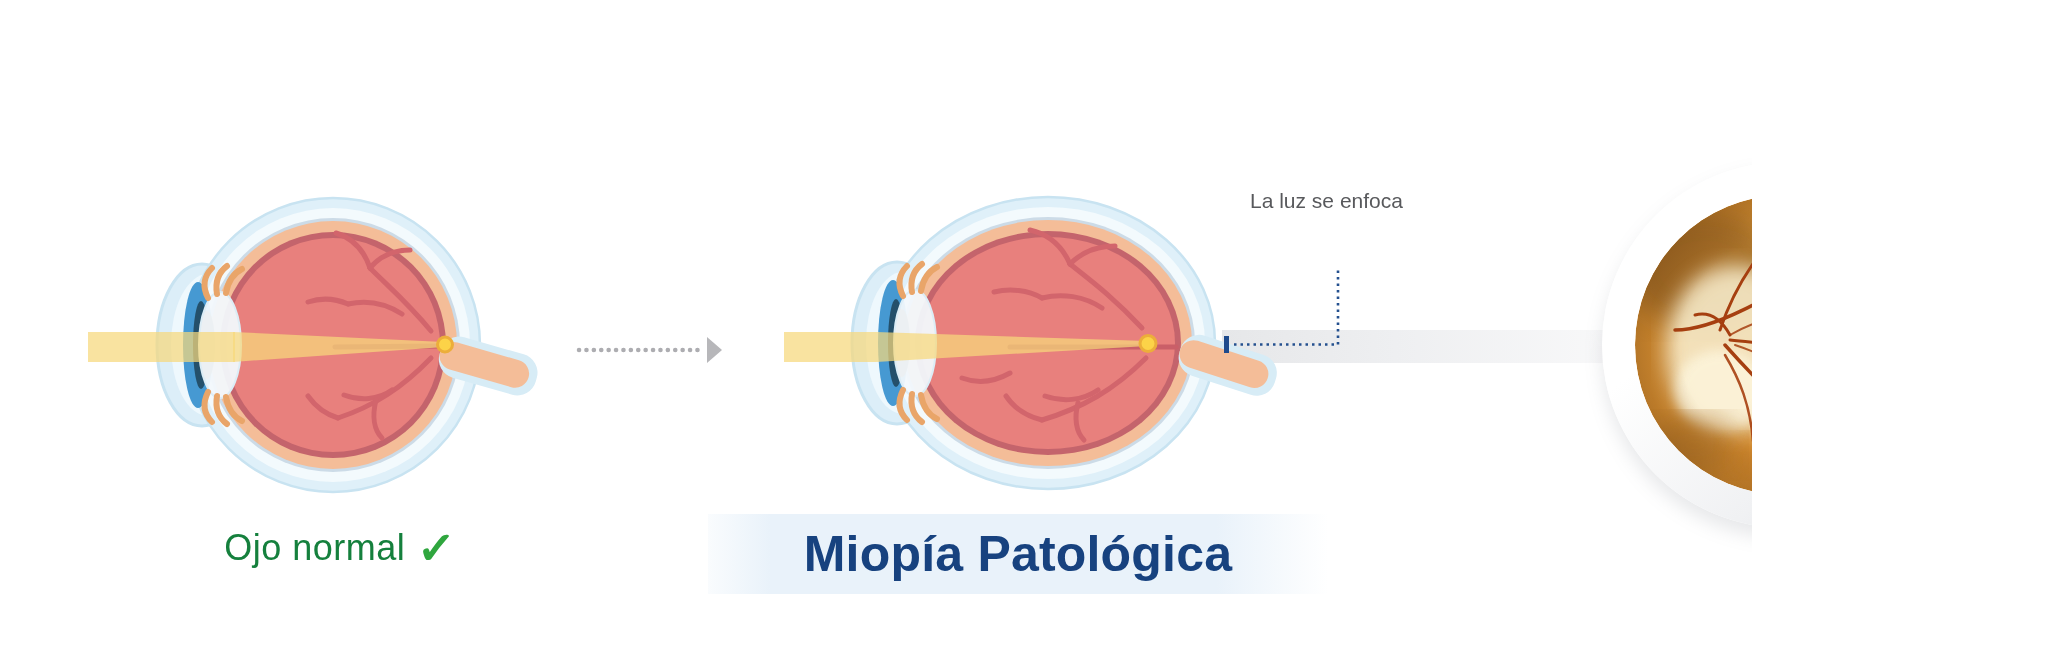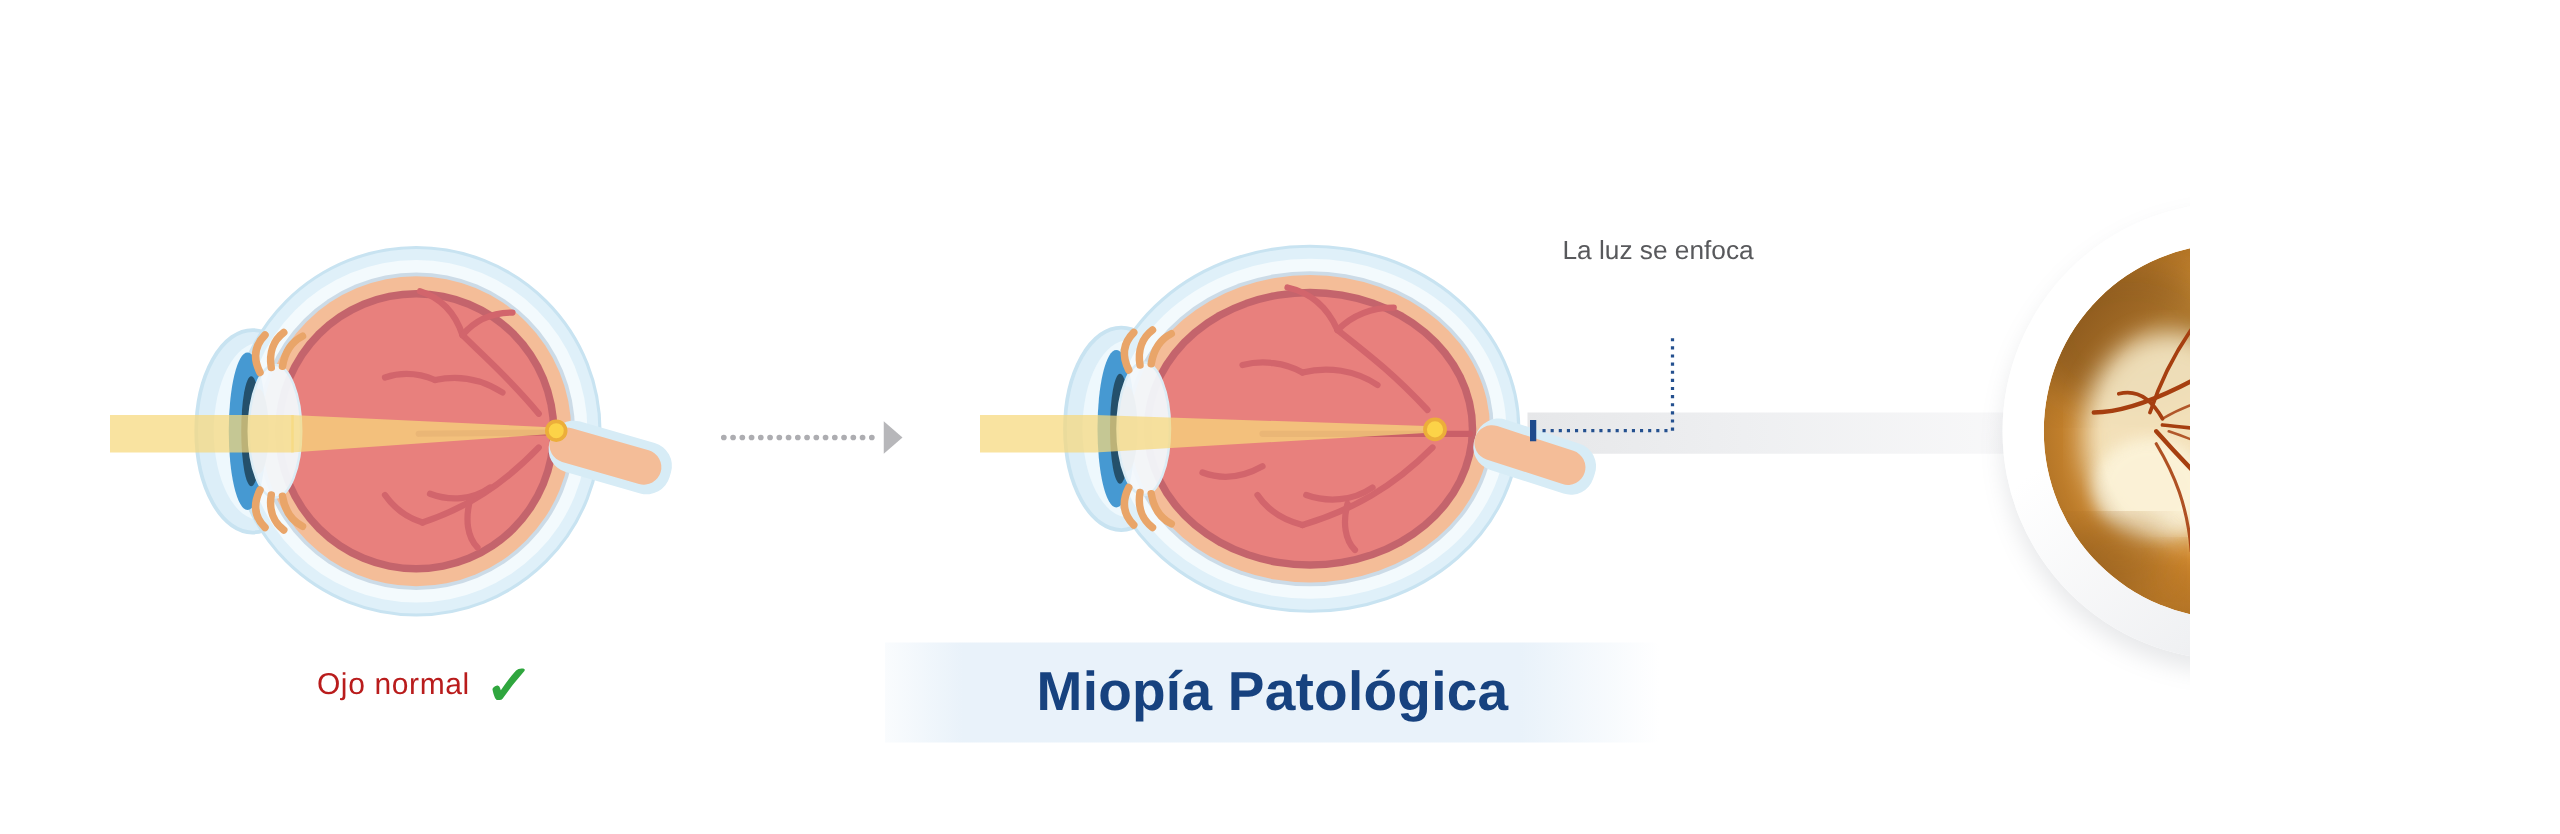--- a/index.html
+++ b/index.html
@@ -2,26 +2,26 @@
 <html><head>
 <meta charset="utf-8">
 <style>
   html,body{margin:0;padding:0;background:#fff;}
   body{font-family:"Liberation Sans", sans-serif;}
   #stage{position:relative;width:1752px;height:667px;background:#ffffff;overflow:hidden;}
   .abs{position:absolute;}
 
   
   #normal-label-row{left:175px;top:522px;width:330px;height:52px;display:flex;align-items:center;justify-content:center;gap:12px;}
-  #normal-label{font-size:24px;color:#b91c1c;letter-spacing:0.5px;}
+  #normal-label{font-size:36px;color:#15803d;letter-spacing:0.5px;}
   #normal-check{font-size:46px;font-weight:600;color:#2fa63e;transform:rotate(2deg);line-height:1;}
 
   #title-band{left:708px;top:514px;width:620px;height:80px;display:flex;align-items:center;justify-content:center;
     background:linear-gradient(to right, rgba(233,242,250,0.25) 0%, #e9f2fa 10%, #e9f2fa 82%, rgba(233,242,250,0) 100%);}
-  #title-text{font-size:44px;font-weight:700;color:#17427f;letter-spacing:0.2px;}
+  #title-text{font-size:50px;font-weight:700;color:#17427f;letter-spacing:0.2px;}
 
   #annotation{left:1250px;top:188px;width:260px;color:#58595c;font-size:21px;line-height:25px;}
 
   
   #connector-band{left:1222px;top:330px;width:384px;height:33px;z-index:0;
     background:linear-gradient(to right,#e6e7e9 0%,#eeeff1 45%,#f8f8f9 100%);}
 
   
   #fundus-outer{left:1602px;top:162px;width:366px;height:366px;border-radius:50%;z-index:1;
     background:linear-gradient(140deg,#ffffff 35%,#f0f1f3 70%,#dfe1e4 100%);

